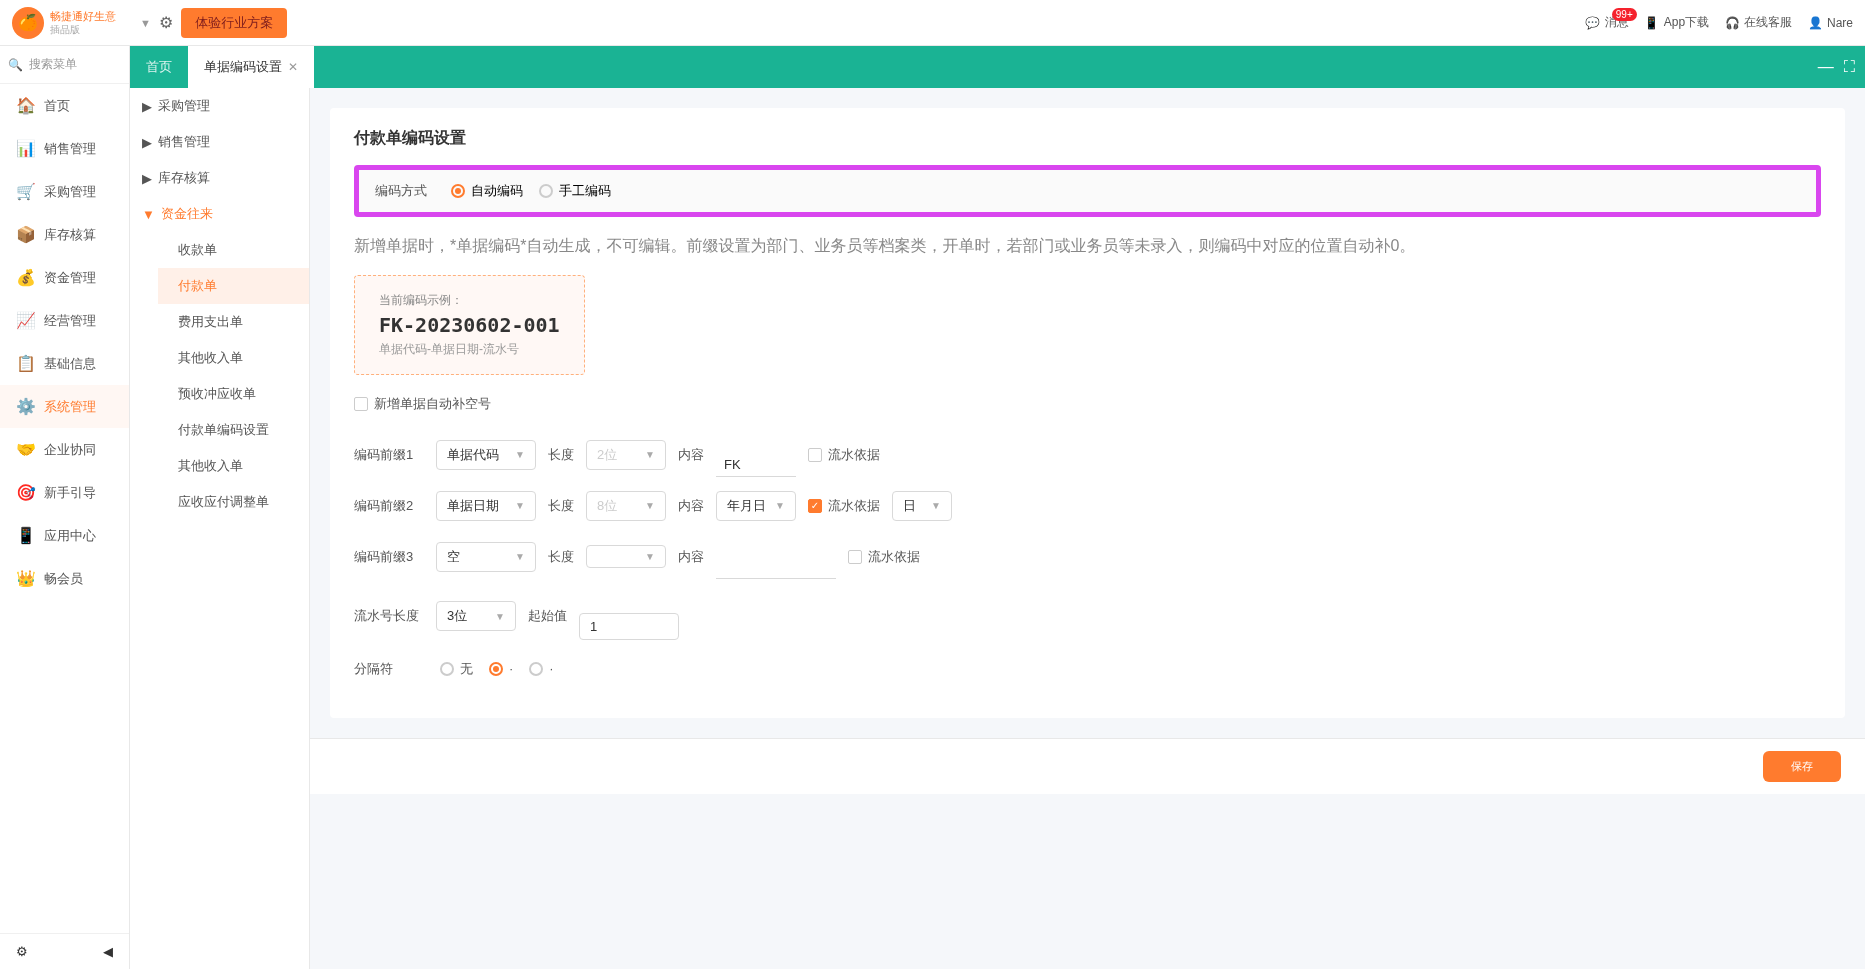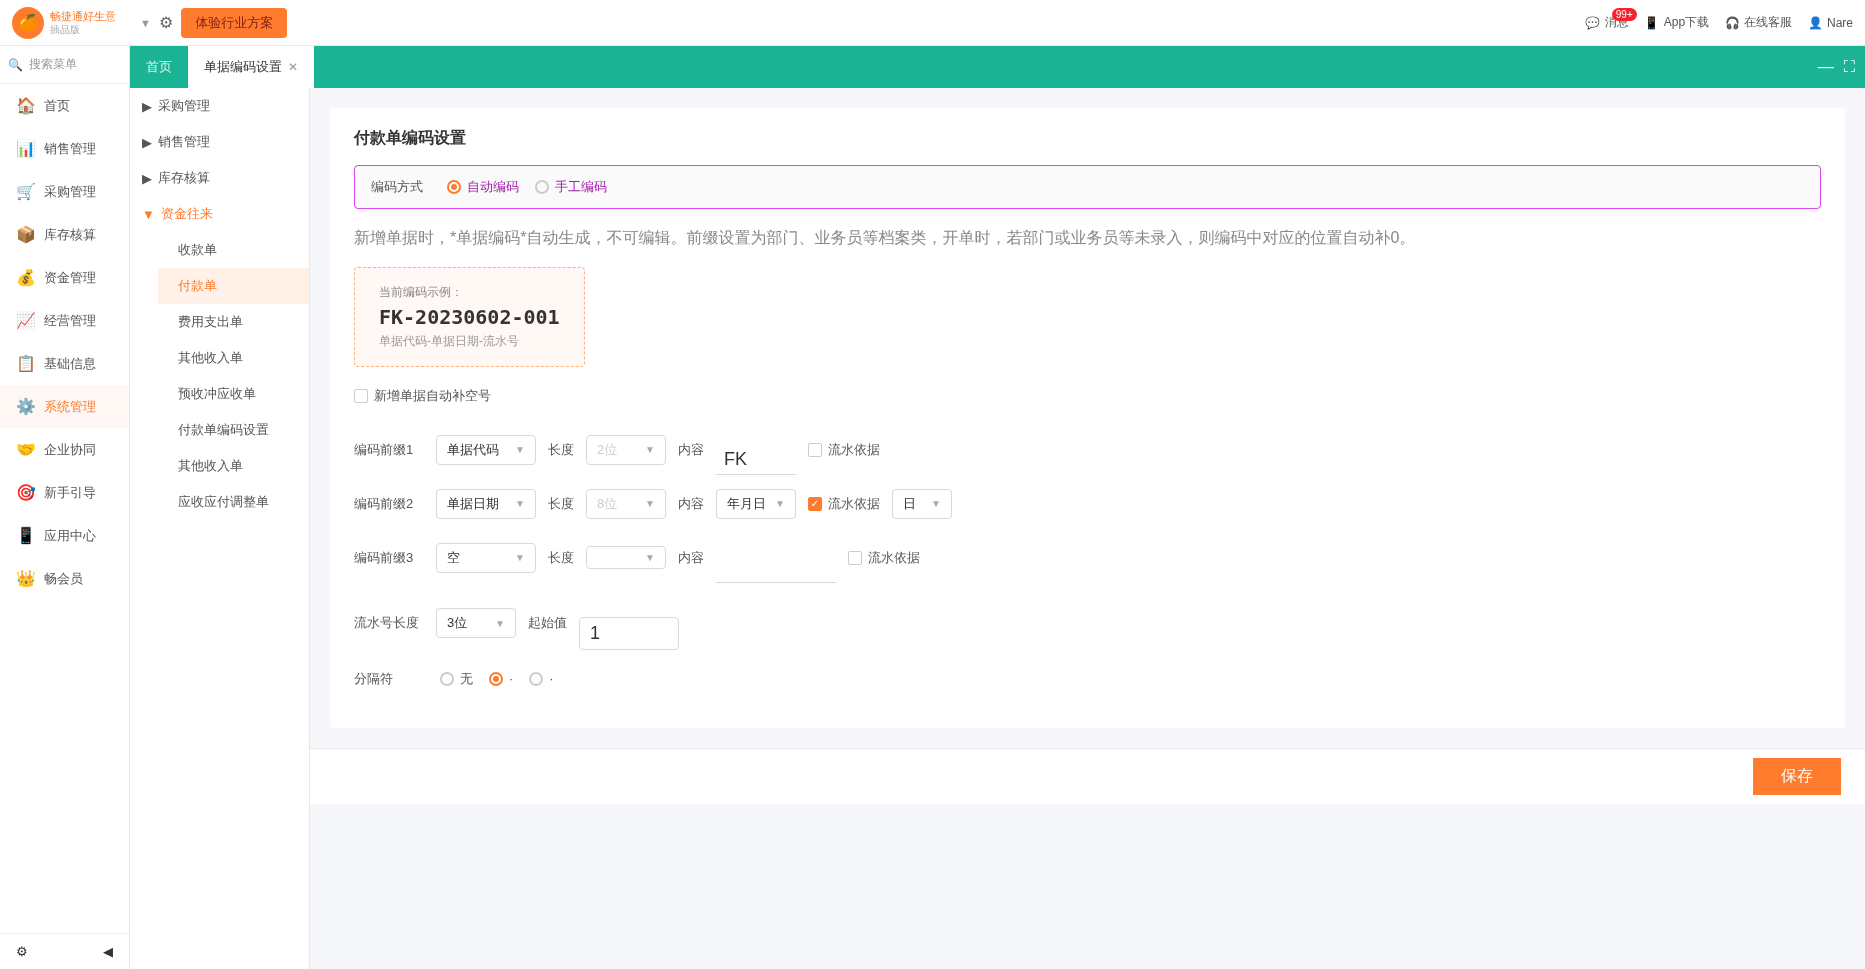--- a/index.html
+++ b/index.html
@@ -234,27 +234,27 @@
       margin-bottom: 16px;
     }
 
     
     .encoding-method {
       display: flex;
       align-items: center;
       gap: 24px;
       padding: 12px 16px;
       background: #fafafa;
-      border: 1px solid #d946ef;
+      border: 5px solid #d946ef;
       border-radius: 4px;
       margin-bottom: 16px;
     }
     .encoding-label { color: #555; font-size: 13px; }
     .radio-group { display: flex; align-items: center; gap: 16px; }
-    .radio-item { display: flex; align-items: center; gap: 6px; cursor: pointer; font-size: 13px; color: #a21caf; }
+    .radio-item { display: flex; align-items: center; gap: 6px; cursor: pointer; font-size: 13px; color: #000000; }
     .radio-dot {
       width: 14px; height: 14px;
       border-radius: 50%;
       border: 2px solid #ccc;
       display: flex; align-items: center; justify-content: center;
     }
     .radio-dot.selected { border-color: #ff7b2e; }
     .radio-dot.selected::after {
       content: '';
       width: 6px; height: 6px;
@@ -333,21 +333,21 @@
       font-size: 13px;
       color: #333;
       min-width: 90px;
     }
     .select-box .arrow { color: #aaa; font-size: 10px; margin-left: 6px; }
     .form-field-label { color: #555; font-size: 13px; }
     .content-input {
       border: none;
       border-bottom: 1px solid #d9d9d9;
       padding: 4px 8px;
-      font-size: 18px;
+      font-size: 13px;
       color: #333;
       background: transparent;
       width: 80px;
       outline: none;
       margin-top: 20px;
     }
     .checkbox-inline {
       display: flex;
       align-items: center;
       gap: 6px;
@@ -397,22 +397,22 @@
       display: flex;
       align-items: center;
       justify-content: flex-end;
       padding: 0 24px;
     }
     .save-btn {
       background: #ff7b2e;
       color: white;
       border: none;
       padding: 8px 28px;
-      border-radius: 0;
-      font-size: 16px;
+      border-radius: 6px;
+      font-size: 11px;
       cursor: pointer;
       font-family: Liberation Serif, serif;
     }
   </style>
 </head>
 <body>
 
 <div class="top-bar">
   <div class="top-bar-logo">
     <div class="logo-icon">🍊</div>

